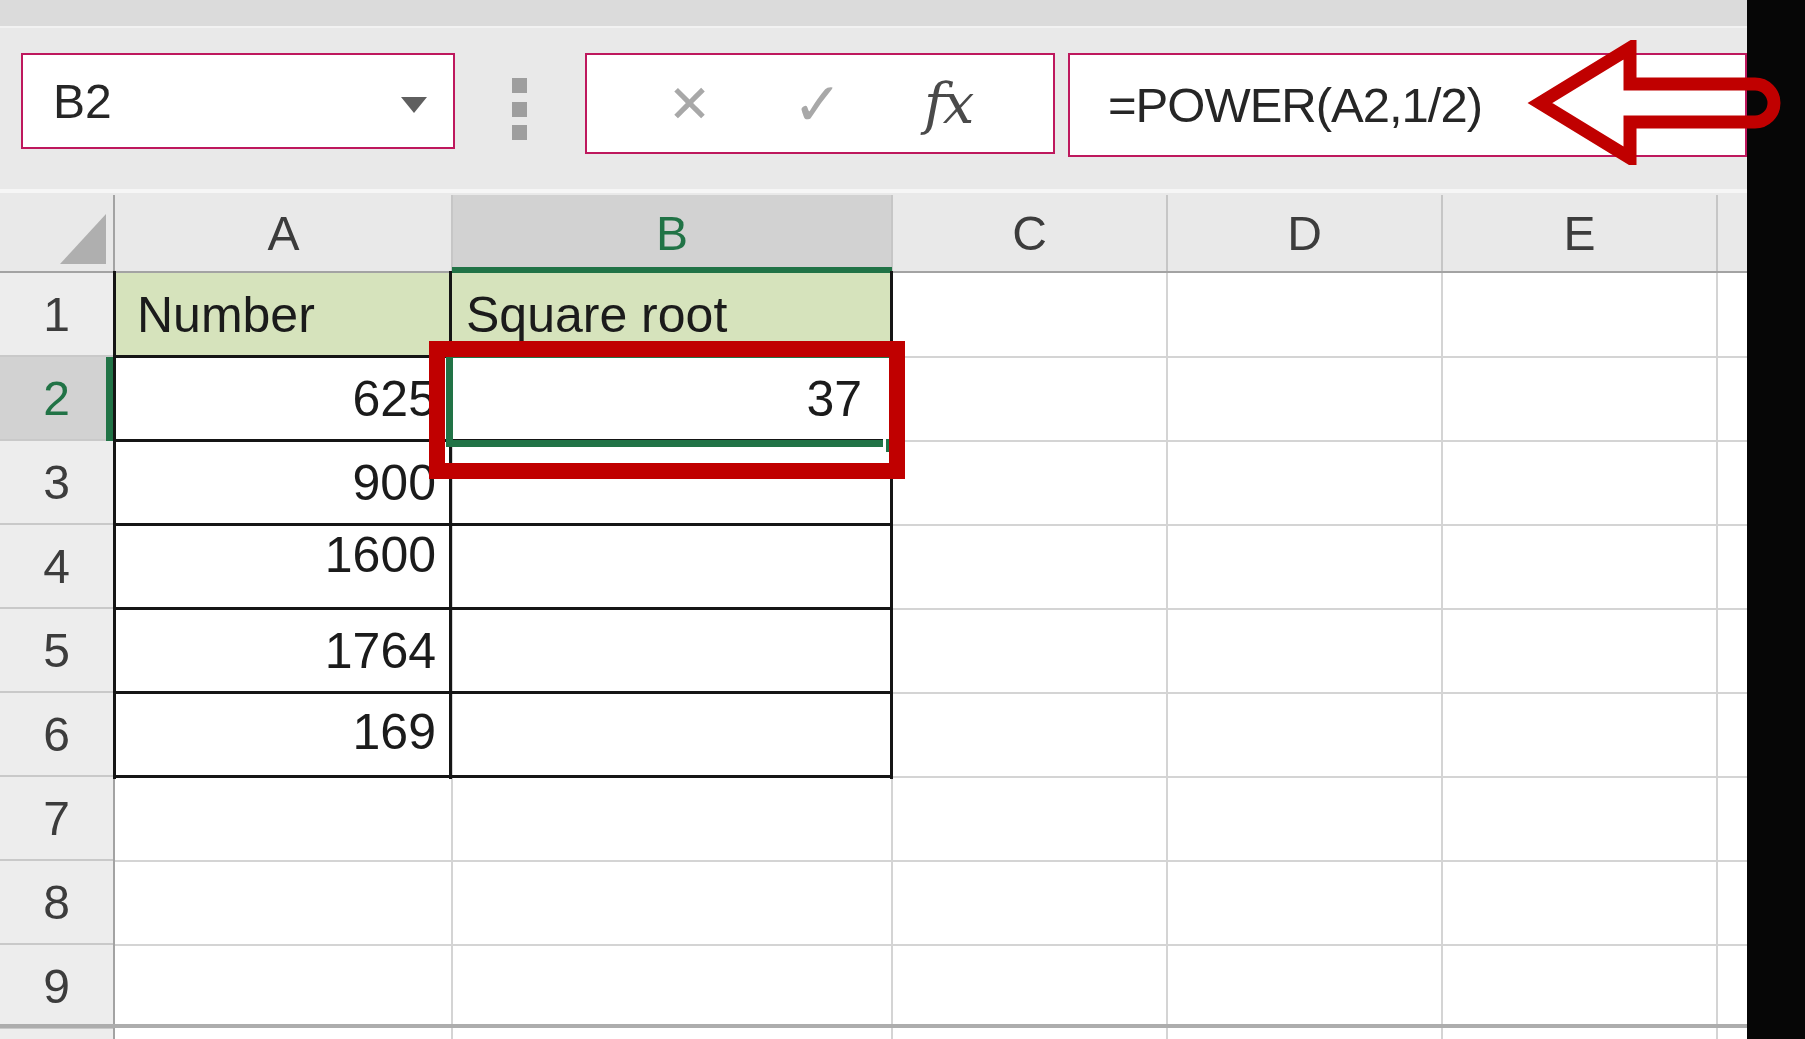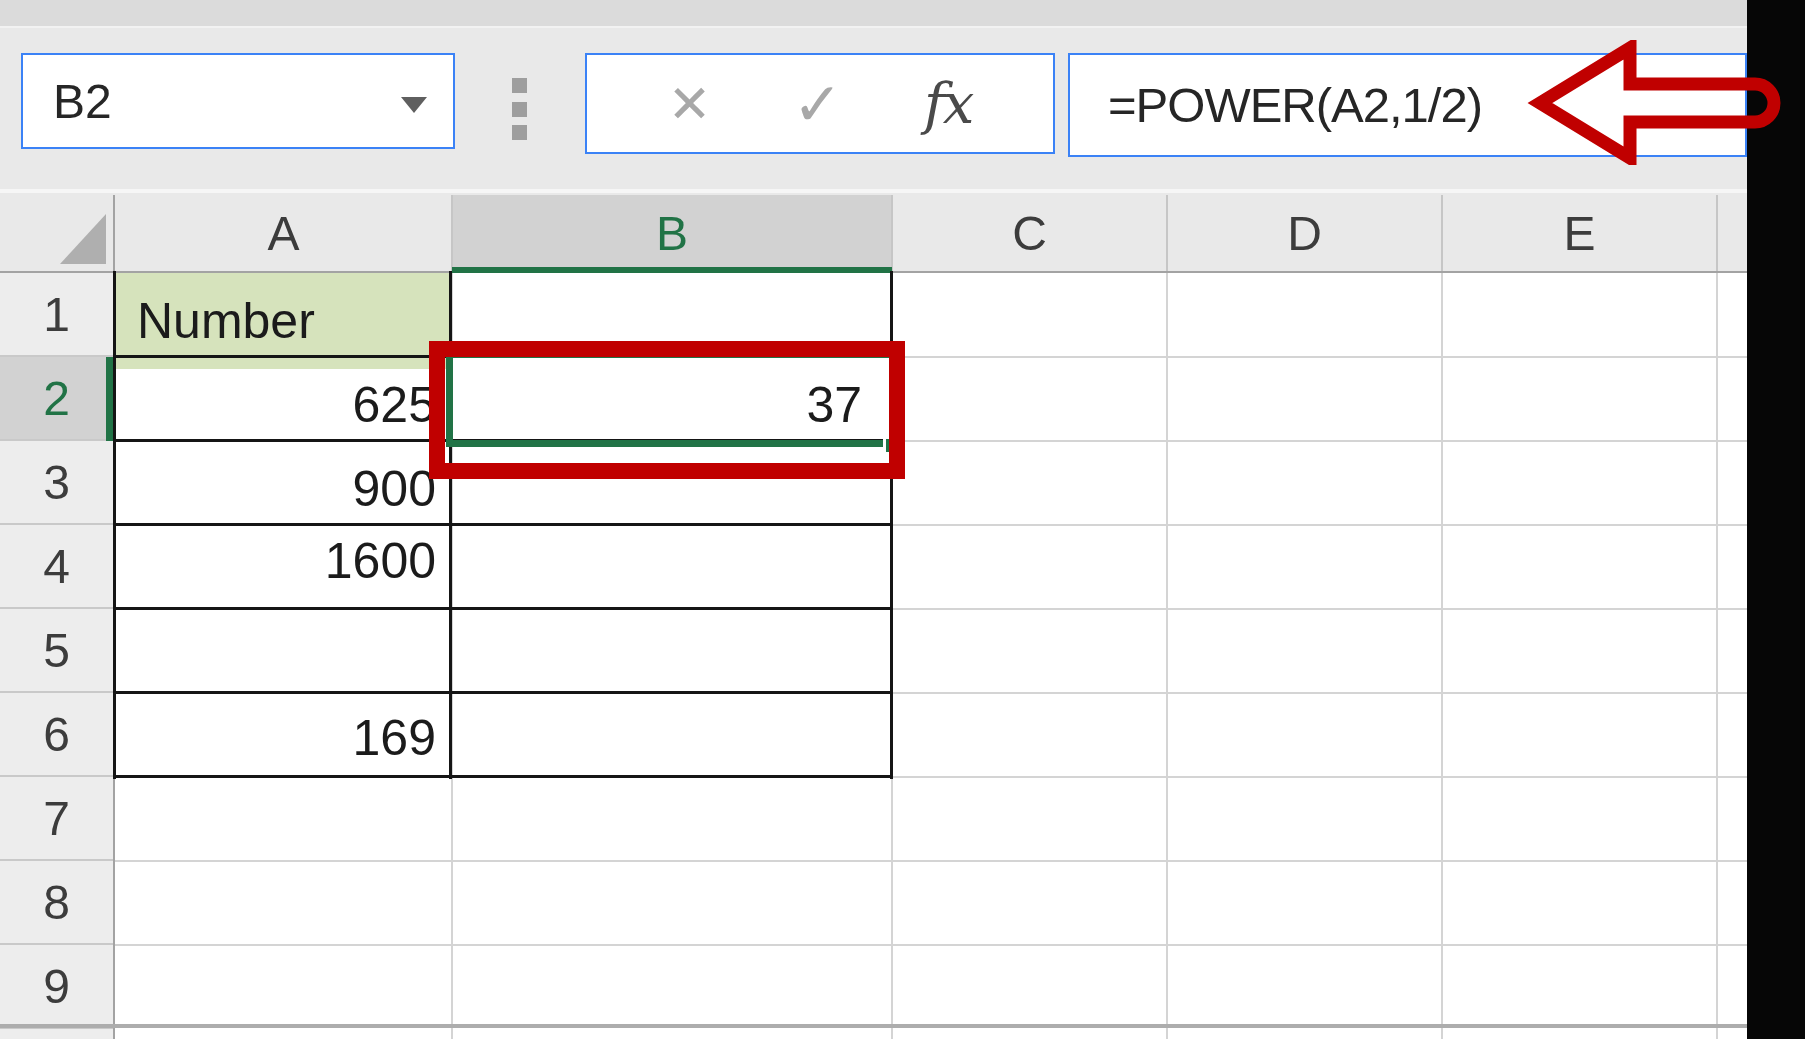--- a/index.html
+++ b/index.html
@@ -7,21 +7,21 @@
   #canvas {
     position:relative; width:1805px; height:1039px; overflow:hidden;
     background:#E9E9E9;
     font-family:"Liberation Sans", sans-serif;
     -webkit-font-smoothing:antialiased;
   }
   .abs { position:absolute; }
 
   
   .top-strip { left:0; top:0; width:1805px; height:28px; background:#DBDBDB; border-bottom:2px solid #F2F2F2; }
-  .chrome-box { background:#FFFFFF; border:2px solid #3b82f6; display:flex; align-items:center; }
+  .chrome-box { background:#FFFFFF; border:2px solid #be185d; display:flex; align-items:center; }
   .name-box { left:21px; top:53px; width:434px; height:96px; padding-left:30px; font-size:48px; color:#262626; }
   .name-caret { position:absolute; right:26px; top:42px; width:0; height:0;
     border-left:13px solid transparent; border-right:13px solid transparent; border-top:16px solid #5F5F5F; }
   .sep-dots { left:512px; top:78px; width:15px; height:62px; display:flex; flex-direction:column; justify-content:space-between; }
   .sep-dots span { width:15px; height:15px; background:#9E9E9E; display:block; }
   .fbar-buttons { left:585px; top:53px; width:470px; height:101px; display:flex; align-items:center; justify-content:space-around; padding:0 40px; }
   .icon-x { font-size:52px; color:#A8A8A8; }
   .icon-check { font-size:60px; color:#A8A8A8; }
   .icon-fx { font-family:"DejaVu Serif", serif; font-style:italic; font-size:56px; color:#4A4A4A; letter-spacing:-2px; }
   .formula-box { left:1068px; top:53px; width:679px; height:104px; padding-left:38px; font-size:49px; color:#262626; letter-spacing:-1px; }
@@ -41,21 +41,21 @@
     font-size:48px; color:#3C3C3C; border-bottom:2px solid #C9C9C9; }
   .rowhdr.sel { background:#D2D2D2; color:#217346; }
   .rowhdr-border { left:113px; top:195px; width:2px; height:844px; background:#A3A3A3; }
   .row2-accent { left:106px; top:357px; width:9px; height:84px; background:#217346; }
 
   
   .grid-bg { left:115px; top:273px; width:1632px; height:766px; background:#FFFFFF; }
   .vline { position:absolute; top:273px; width:2px; height:766px; background:#D4D4D4; }
   .hline { position:absolute; left:115px; width:1632px; height:2px; background:#D4D4D4; }
   .heavy-line { left:0; top:1024px; width:1747px; height:4px; background:#ADADAD; }
-  .cell { position:absolute; height:96px; display:flex; align-items:center; font-size:50px; color:#1B1B1B; }
+  .cell { position:absolute; height:84px; display:flex; align-items:center; font-size:50px; color:#1B1B1B; }
   .green-fill { background:#D6E3BC; }
   .txt-left { padding-left:22px; }
   .num { justify-content:flex-end; padding-right:16px;text-align:center; }
   .blk-v { position:absolute; top:271px; width:3px; height:508px; background:#151515; }
   .blk-h { position:absolute; left:113px; width:780px; height:3px; background:#151515; }
 
   
   .sel-border { left:446px; top:351px; width:450px; height:96px; border:7px solid #217346; background:transparent; }
   .fill-handle { left:883px; top:436px; width:19px; height:19px; background:#217346; border:3px solid #FFFFFF; }
   .red-box { left:429px; top:341px; width:476px; height:138px; border:16px solid #C00000; background:transparent; }
@@ -163,28 +163,34 @@
   <div class="hline" style="top:692px;"></div>
   <div class="hline" style="top:776px;"></div>
   <div class="hline" style="top:860px;"></div>
   <div class="hline" style="top:944px;"></div>
   <div class="abs heavy-line"></div>
   <div class="abs row2-accent"></div>
 
   <div class="cell green-fill txt-left" style="left:115px;top:273px;width:337px;">
       <span>Number</span>
     </div>
+  <div class="cell green-fill" style="left:452px;top:273px;width:440px;padding-left:14px;">
+      <span>Square root</span>
+    </div>
   <div class="cell num" style="left:115px;top:357px;width:337px;">
       <span>625</span>
     </div>
   <div class="cell num" style="left:115px;top:441px;width:337px;">
       <span>900</span>
     </div>
   <div class="cell num" style="left:115px;top:513px;width:337px;">
       <span>1600</span>
+    </div>
+  <div class="cell num" style="left:115px;top:609px;width:337px;">
+      <span>1764</span>
     </div>
   <div class="cell num" style="left:115px;top:690px;width:337px;">
       <span>169</span>
     </div>
   <div class="cell num" style="left:452px;top:357px;width:440px;padding-right:30px;">
       <span>37</span>
     </div>
 
   <div class="blk-v" style="left:113px;"></div>
   <div class="blk-v" style="left:449px;"></div>

